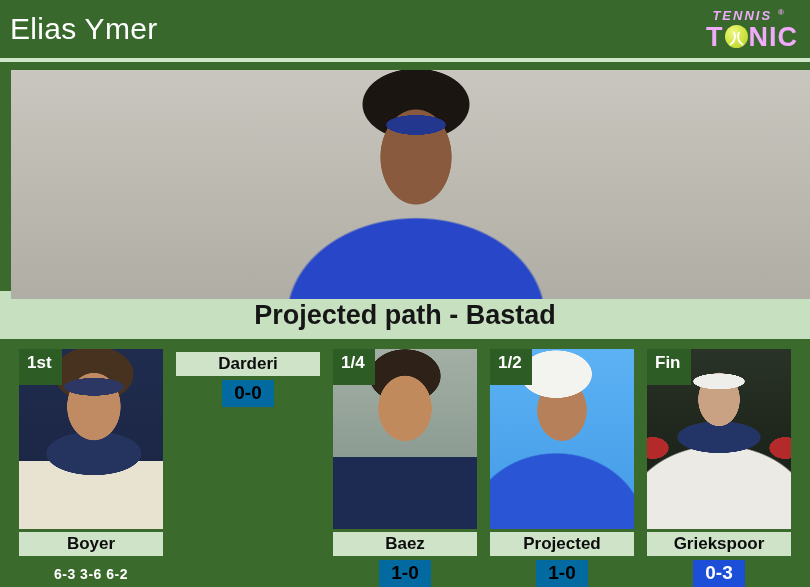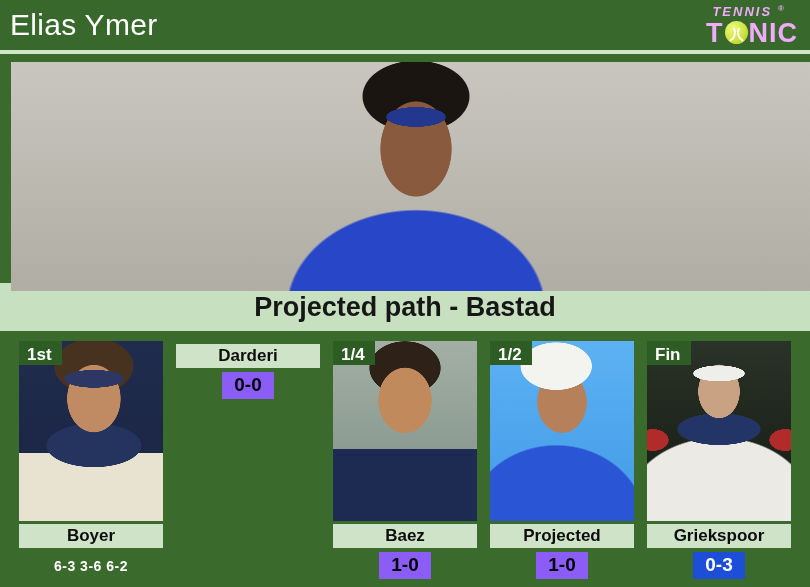--- a/index.html
+++ b/index.html
@@ -1,20 +1,20 @@
 <!DOCTYPE html>
 <html><head>
 <meta charset="utf-8">
 <style>
   html,body{margin:0;padding:0;background:#3a6b2c;}
   .page{position:relative;width:810px;height:587px;overflow:hidden;
         font-family:"Liberation Sans","DejaVu Sans",sans-serif;background:#3a6b2c;}
 
   
-  .topbar{height:50px;background:#38682b;display:flex;justify-content:space-between;
+  .topbar{height:58px;background:#38682b;display:flex;justify-content:space-between;
           align-items:center;padding:0 12px 0 10px;}
   .page-title{margin:0;color:#ffffff;font-size:30px;font-weight:normal;letter-spacing:0.3px;}
   .logo{text-align:right;line-height:1;color:#f0abfc;user-select:none;}
   .logo-top{display:block;font-style:italic;font-weight:bold;font-size:13px;
             letter-spacing:2px;margin:2px 14px 0 0;}
   .logo-top .tm{font-size:8px;font-style:normal;vertical-align:top;margin-left:6px;letter-spacing:0;}
   .logo-bottom{display:block;font-weight:bold;font-size:27px;letter-spacing:1px;margin-top:1px;}
   .ball{display:inline-block;position:relative;width:23px;height:23px;border-radius:50%;
         top:2px;margin:0 1px;
         background:radial-gradient(circle at 35% 30%, #eef87e, #cbe23c 60%, #a9c52a);}
@@ -38,27 +38,27 @@
   
   .band{height:48px;background:#c7e0c0;text-align:center;}
   .band span{font-size:27px;font-weight:bold;color:#161616;line-height:48px;}
 
   
   .cards{height:256px;box-sizing:border-box;padding:10px 0 0 19px;display:flex;gap:13px;}
   .card{width:144px;flex:none;}
   .photo-wrap{position:relative;width:144px;height:180px;}
   .photo{width:100%;height:100%;}
   .round-label{position:absolute;top:0;left:0;background:#2d5c25;color:#ffffff;
-               font-size:17px;font-weight:bold;padding:4px 10px 0 8px;}
+               font-size:17px;font-weight:bold;padding:4px 10px 12px 8px;}
   .nameplate{margin-top:3px;height:24px;line-height:24px;background:#cfe3c8;
              text-align:center;font-size:17px;font-weight:bold;color:#0d0d0d;}
   .score-row{margin-top:4px;text-align:center;height:28px;}
   .score{font-weight:bold;font-size:14px;}
   .score.plain{color:#ffffff;letter-spacing:0.5px;line-height:28px;}
-  .score.box{display:inline-block;min-width:34px;padding:2px 9px 3px;background:#8b5cf6;
+  .score.box{display:inline-block;min-width:34px;padding:2px 9px 3px;background:#0369a1;
              color:#000000;font-size:19px;}
   .score.box.loss{background:#1d4ed8;color:#ffffff;}
 
   
   .p-boyer{background:
       radial-gradient(ellipse 30px 9px at 52% 21%, #2c3763 98%, transparent 100%),
       radial-gradient(ellipse 27px 34px at 52% 32%, #c08b62 98%, transparent 100%),
       radial-gradient(ellipse 40px 28px at 52% 14%, #47321f 98%, transparent 100%),
       radial-gradient(ellipse 48px 22px at 52% 58%, #25335f 98%, transparent 100%),
       linear-gradient(transparent 62%, #e8e3d1 62%),

